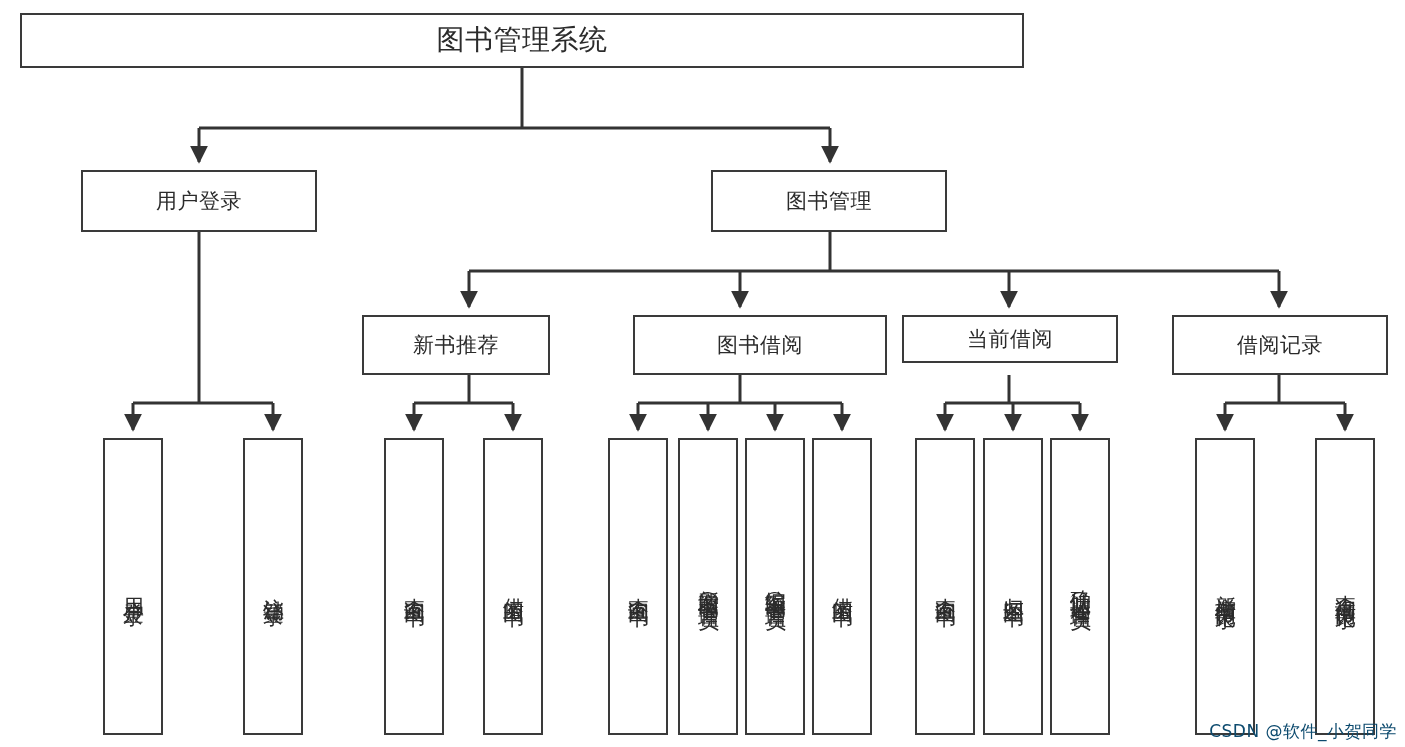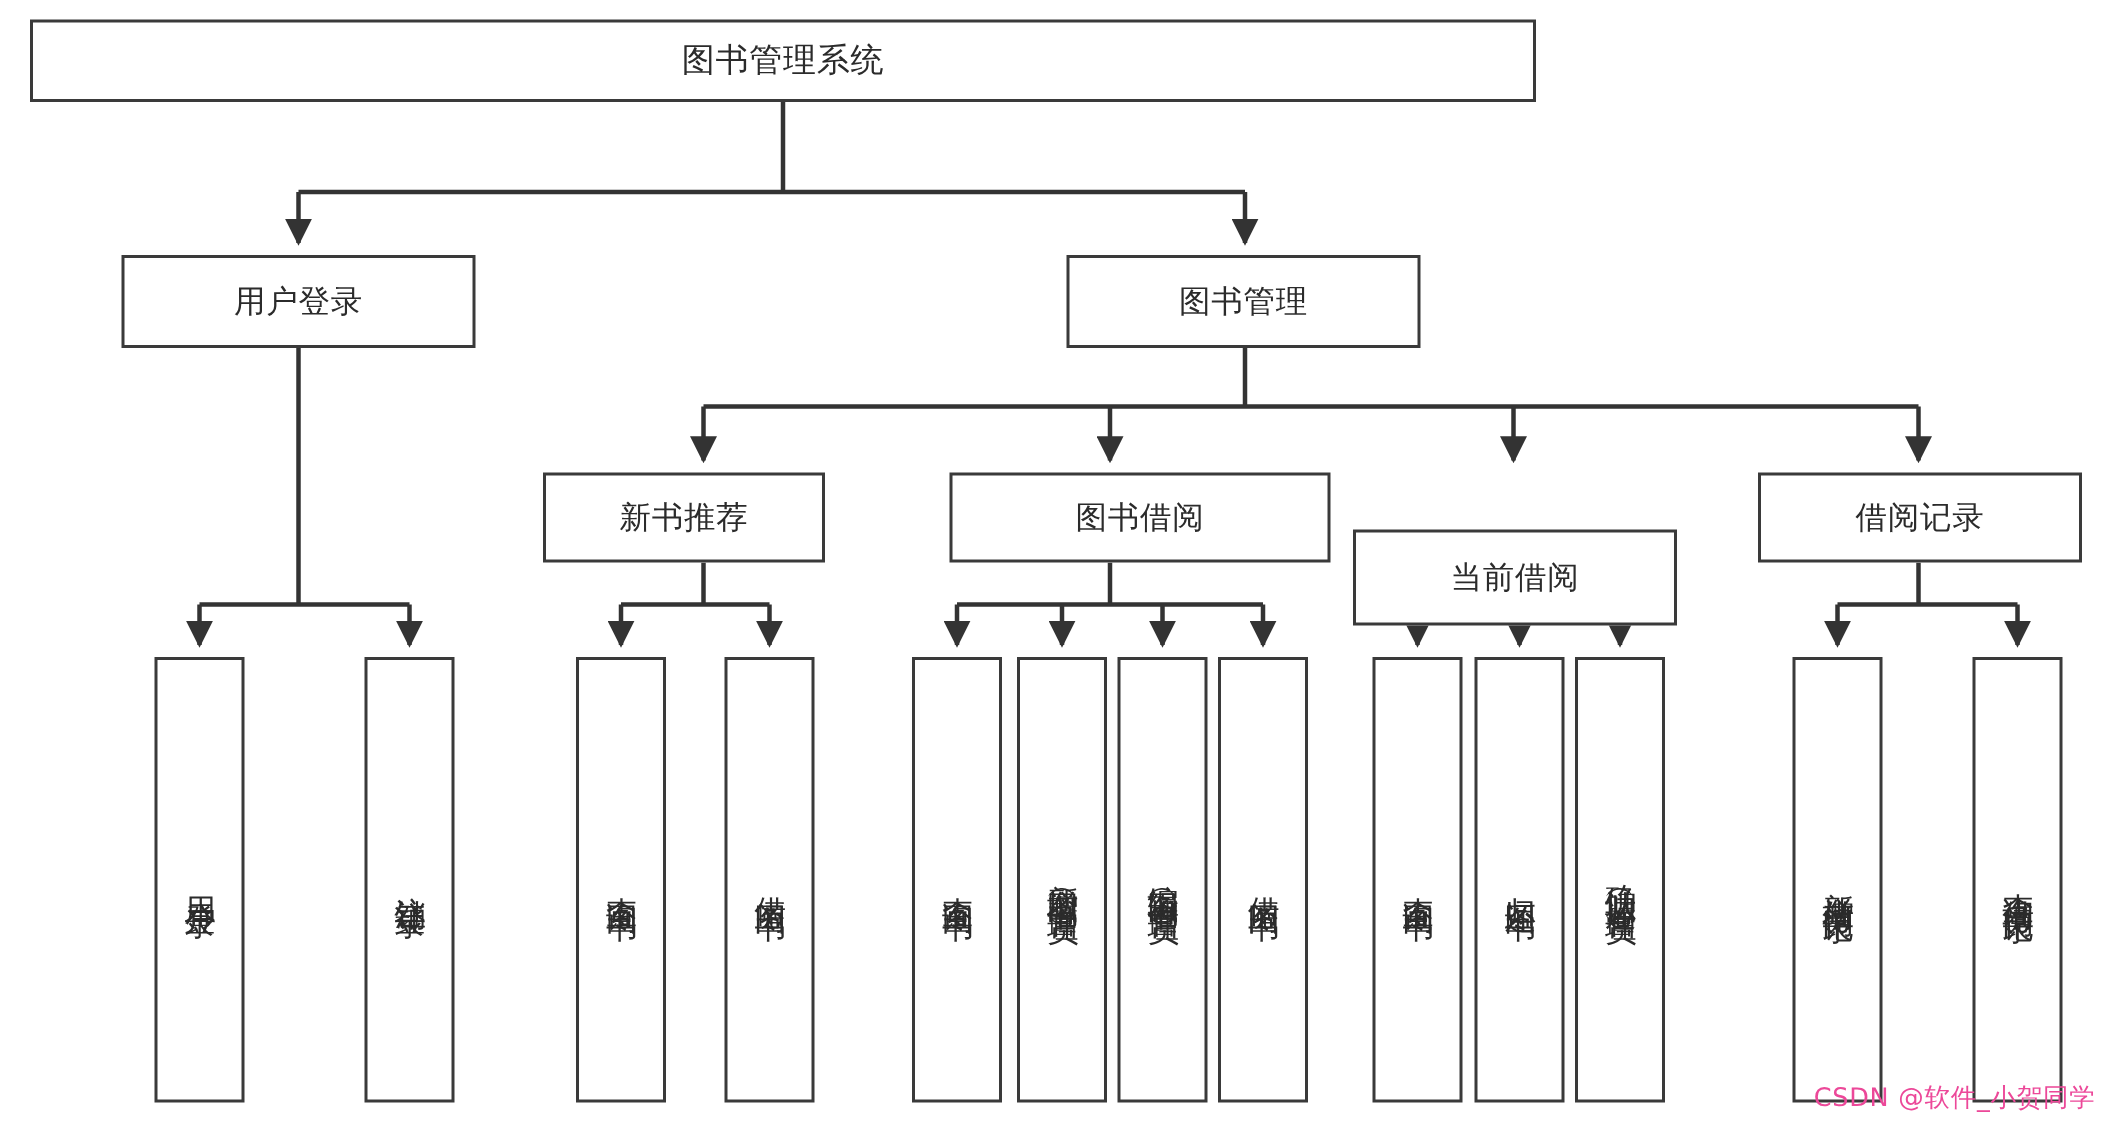--- a/index.html
+++ b/index.html
@@ -41,41 +41,41 @@
     text-align: center;
     white-space: pre-wrap;
   }
   
   .node.horiz .label {
     writing-mode: horizontal-tb;
     font-size: 21px;
     letter-spacing: 0.5px;
   }
   .node.root .label {
-    font-size: 22px;
+    font-size: 28px;
   }
   
   .node.vert {
     align-items: center;
     justify-content: center;
   }
   .node.vert .label {
     writing-mode: vertical-rl;
     text-orientation: upright;
     font-size: 21px;
     letter-spacing: 3px;
     line-height: 1;
     max-height: 100%;
   }
   .watermark {
     position: absolute;
     right: 8px;
     bottom: 4px;
     font-size: 17px;
-    color: #ec4899;
+    color: #0c4a6e;
     letter-spacing: 0.5px;
     white-space: nowrap;
     pointer-events: none;
   }
 </style>
 </head>
 <body>
 
 <div id="canvas">
 
@@ -140,21 +140,21 @@
   <div class="node horiz" style="left:711px; top:170px; width:236px; height:62px;">
     <span class="label">图书管理</span>
   </div>
 
   <div class="node horiz" style="left:362px; top:315px; width:188px; height:60px;">
     <span class="label">新书推荐</span>
   </div>
   <div class="node horiz" style="left:633px; top:315px; width:254px; height:60px;">
     <span class="label">图书借阅</span>
   </div>
-  <div class="node horiz" style="left:902px; top:315px; width:216px; height:64px;margin-top:38px;">
+  <div class="node horiz" style="left:902px; top:315px; width:216px; height:48px;">
     <span class="label">当前借阅</span>
   </div>
   <div class="node horiz" style="left:1172px; top:315px; width:216px; height:60px;justify-content:center;">
     <span class="label">借阅记录</span>
   </div>
 
   <div class="node vert" style="left:103px; top:438px; width:60px; height:297px;">
     <span class="label">用户登录</span>
   </div>
   <div class="node vert" style="left:243px; top:438px; width:60px; height:297px;">

